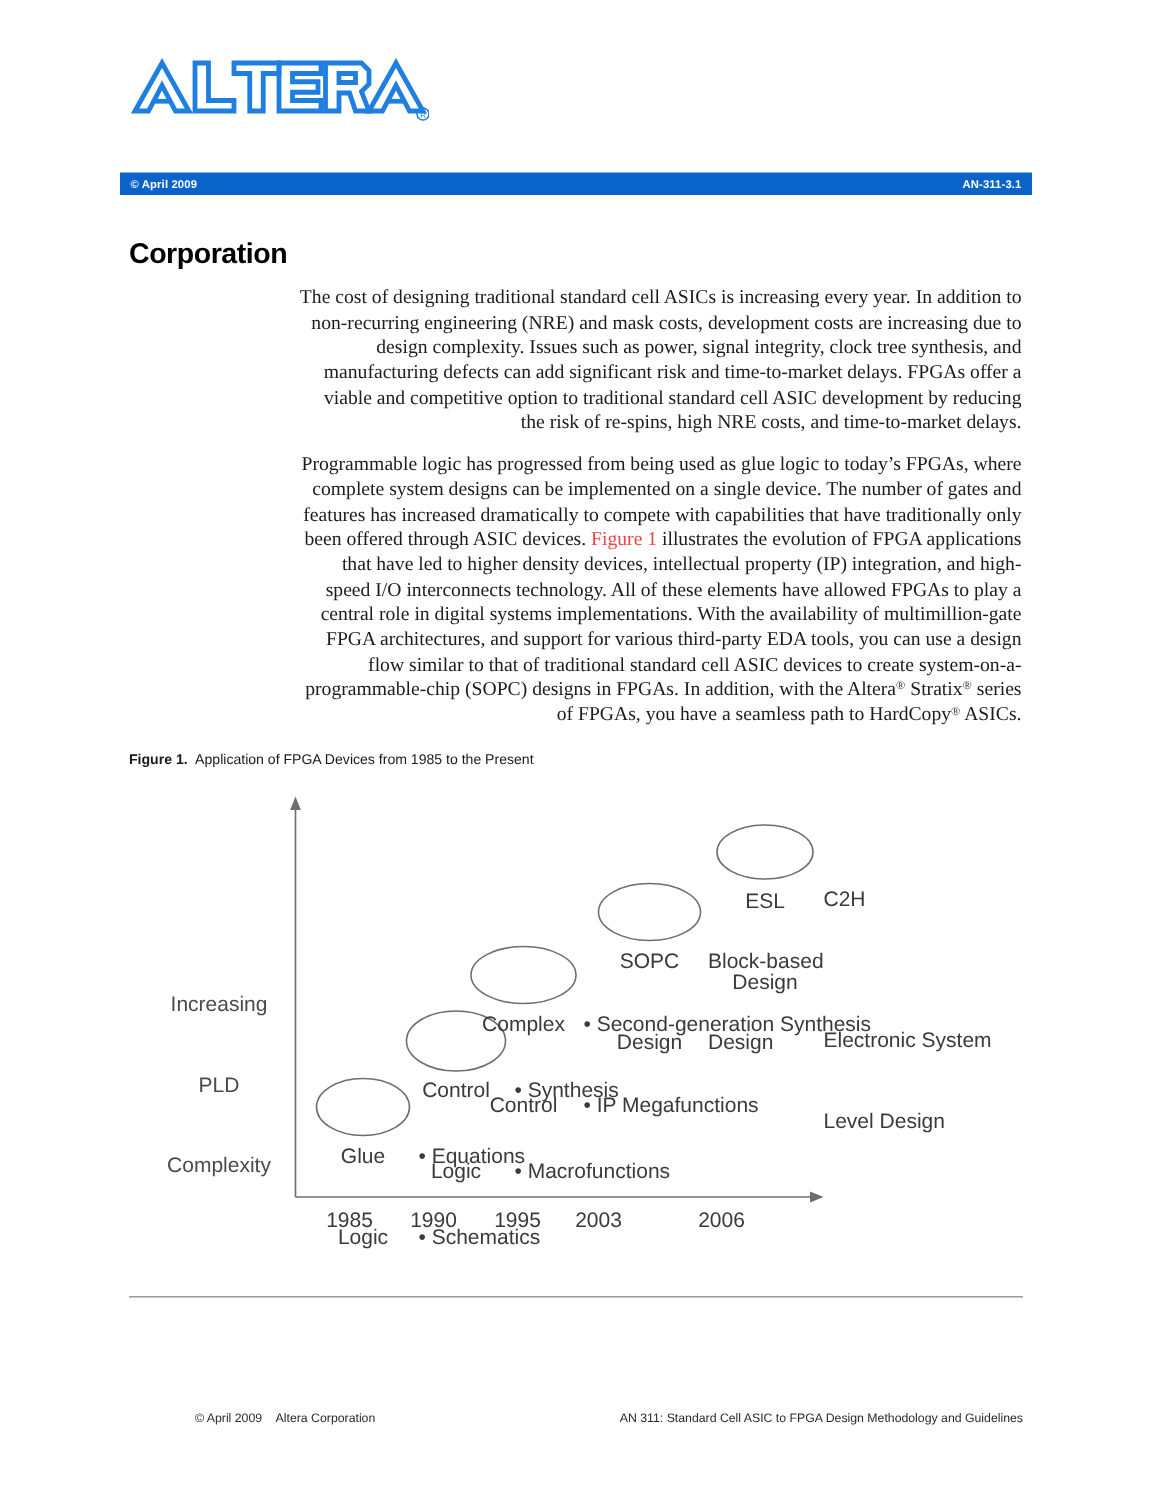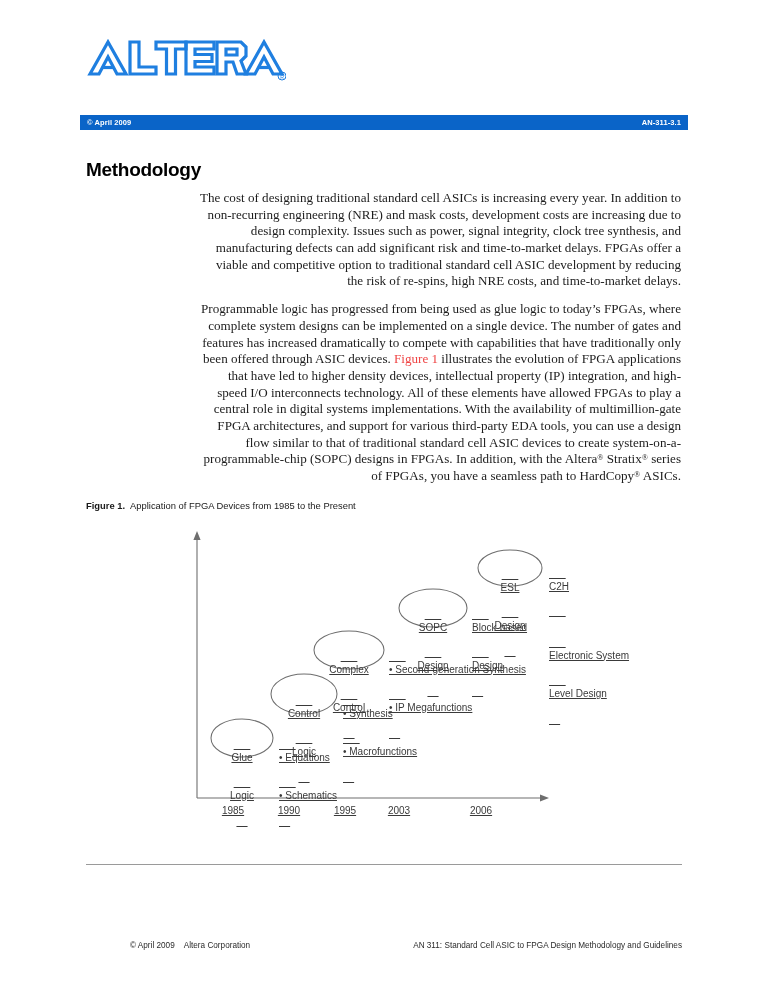--- a/index.html
+++ b/index.html
@@ -124,25 +124,24 @@
     height: 300px;
   }
   .figure svg {
     position: absolute;
     left: 0;
     top: 0;
   }
   .fig-text {
     position: absolute;
     font-family: "Liberation Sans", sans-serif;
-    font-size: 10px;
+    font-size: 14px;
     color: #3a3a3a;
     line-height: 1.28;
     white-space: pre;
-    text-decoration: underline;
   }
   .ell-label {
     text-align: center;
   }
   .axis-label {
     text-align: center;
     color: #4a4a4a;
   }
   .tick-label {
     text-align: center;
@@ -201,21 +200,21 @@
       <text x="196" y="42.6" font-family="Liberation Sans, sans-serif" font-size="5.2" fill="#1f7fe0" text-anchor="middle">R</text>
     </svg>
   </div>
 
 
   <div class="bluebar">
     <span class="bb-left">© April 2009</span>
     <span class="bb-right">AN-311-3.1</span>
   </div>
 
-  <div class="section-heading">Methodology</div>
+  <div class="section-heading">Corporation</div>
 
   <div class="body-col">
     <p>
       <span>The cost of designing traditional standard cell ASICs is increasing every year. In addition to non-recurring engineering (NRE) and mask costs, development costs are increasing due to design complexity. Issues such as power, signal integrity, clock tree synthesis, and manufacturing defects can add significant risk and time-to-market delays. FPGAs offer a viable and competitive option to traditional standard cell ASIC development by reducing the risk of re-spins, high NRE costs, and time-to-market delays.</span>
     </p>
     <p>
       <span>Programmable logic has progressed from being used as glue logic to today’s FPGAs, where complete system designs can be implemented on a single device. The number of gates and features has increased dramatically to compete with capabilities that have traditionally only been offered through ASIC devices. </span><span class="xref">Figure 1</span><span> illustrates the evolution of FPGA applications that have led to higher density devices, intellectual property (IP) integration, and high-speed I/O interconnects technology. All of these elements have allowed FPGAs to play a central role in digital systems implementations. With the availability of multimillion-gate FPGA architectures, and support for various third-party EDA tools, you can use a design flow similar to that of traditional standard cell ASIC devices to create system-on-a-programmable-chip (SOPC) designs in FPGAs. In addition, with the Altera</span><sup class="reg">®</sup><span> Stratix</span><sup class="reg">®</sup><span> series of FPGAs, you have a seamless path to HardCopy</span><sup class="reg">®</sup><span> ASICs.</span>
     </p>
   </div>
 
@@ -236,20 +235,25 @@
 
       <g fill="none" stroke="#6e6e6e" stroke-width="1.05">
         <ellipse cx="162" cy="218" rx="31" ry="19"></ellipse>
         <ellipse cx="224" cy="174" rx="33" ry="20"></ellipse>
         <ellipse cx="269" cy="130" rx="35" ry="19"></ellipse>
         <ellipse cx="353" cy="88" rx="34" ry="19"></ellipse>
         <ellipse cx="430" cy="48" rx="32" ry="18"></ellipse>
       </g>
     </svg>
 
+    <div class="fig-text axis-label" style="left:24px; top:105px; width:84px;">
+      <div>Increasing</div>
+      <div>PLD</div>
+      <div>Complexity</div>
+    </div>
 
     <div class="fig-text ell-label" style="left:132px; top:206px; width:60px;">
       <div>Glue</div>
       <div>Logic</div>
     </div>
     <div class="fig-text bullets" style="left:199px; top:206px;">
       <div>• Equations</div>
       <div>• Schematics</div>
     </div>
 

